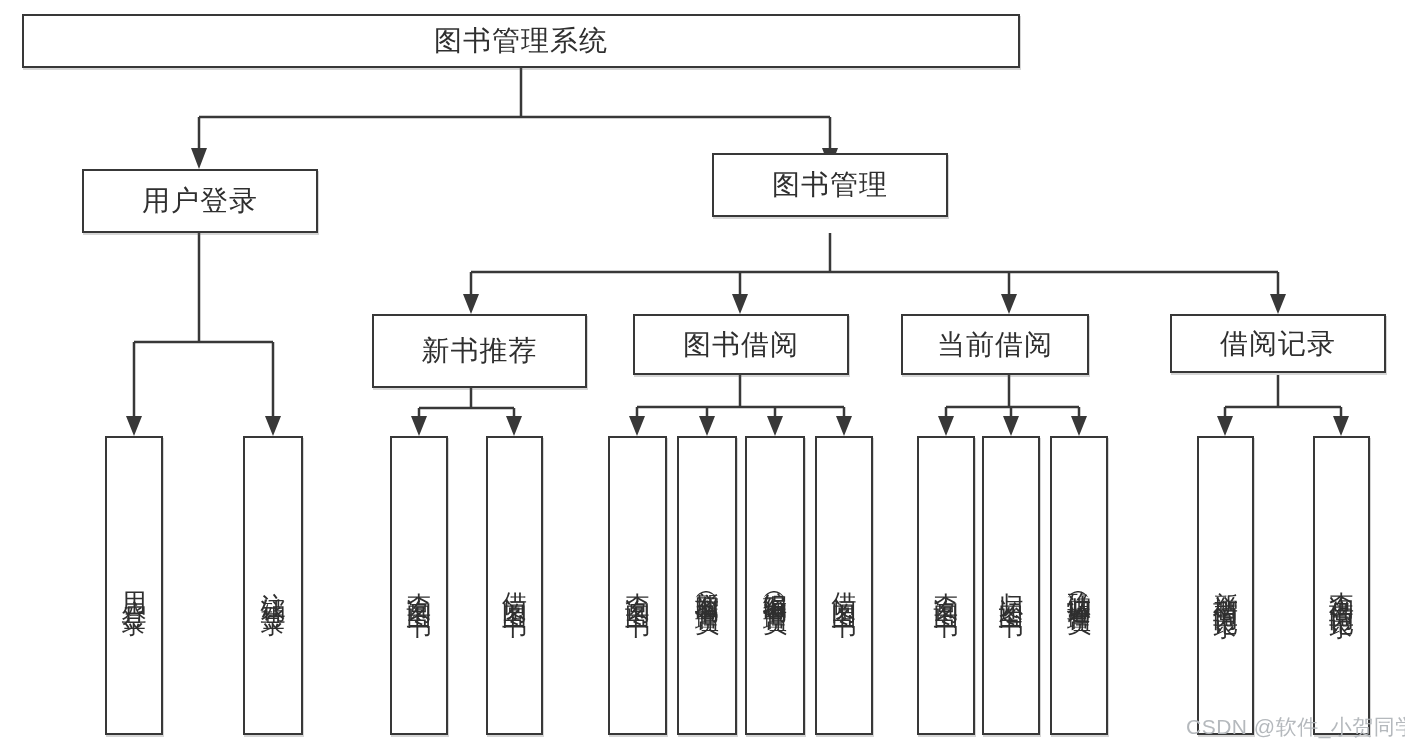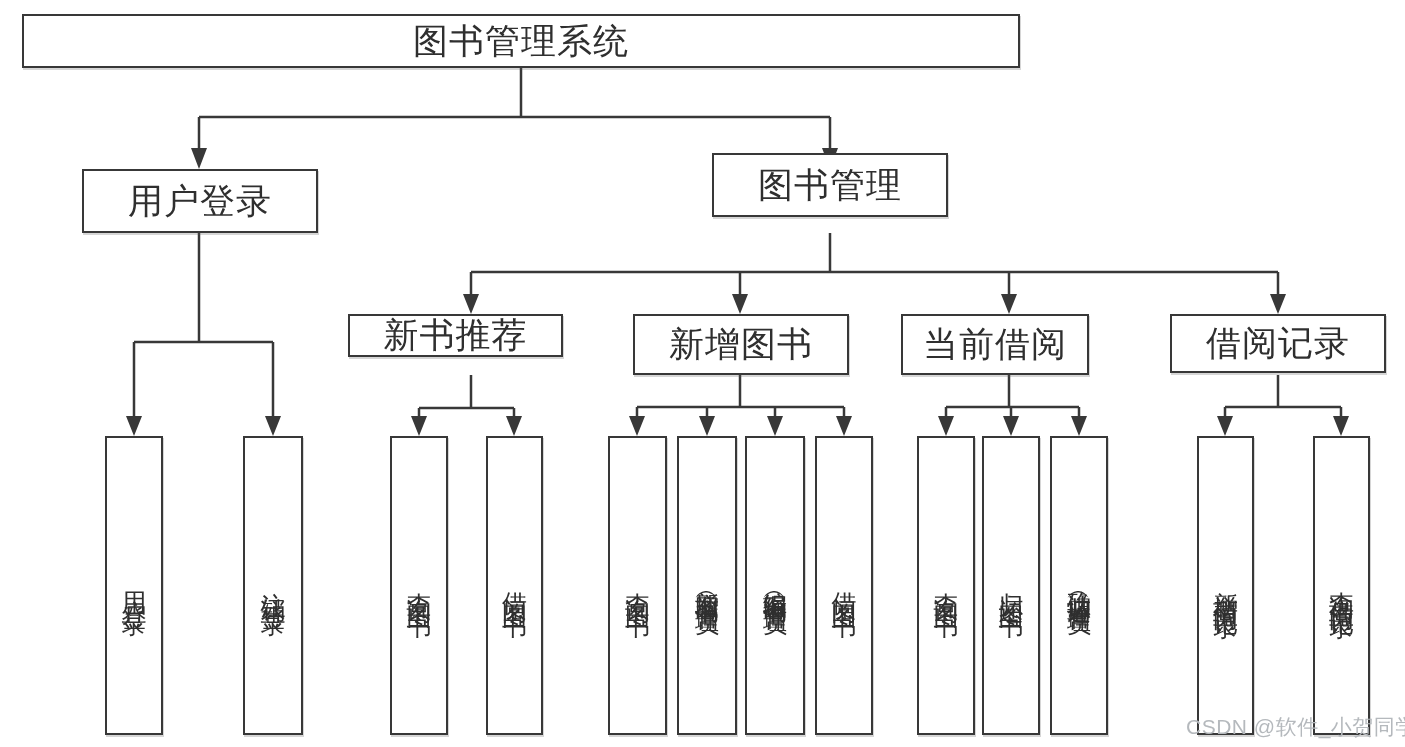--- a/index.html
+++ b/index.html
@@ -27,21 +27,21 @@
     border: 2px solid #383838;
     background: #ffffff;
     color: #2f2f2f;
     display: flex;
     align-items: center;
     justify-content: center;
     z-index: 2;
     box-shadow: 1px 2px 0 rgba(90,90,90,0.25);
   }
   .box.h {
-    font-size: 35px;
+    font-size: 28px;
     letter-spacing: 1px;
     white-space: nowrap;
   }
   .box.v {
     writing-mode: vertical-rl;
     text-orientation: mixed;
     font-size: 25px;
     letter-spacing: 7px;
     line-height: 1;
   }
@@ -94,22 +94,22 @@
       <path d="M946 436 l-8 -20 h16 z M1011 436 l-8 -20 h16 z M1079 436 l-8 -20 h16 z"></path>
       <path d="M1225 436 l-8 -20 h16 z M1341 436 l-8 -20 h16 z"></path>
     </g>
   </svg>
 
   <div class="box h" style="left:22px; top:14px; width:998px; height:54px;">图书管理系统</div>
 
   <div class="box h" style="left:82px; top:169px; width:236px; height:64px;">用户登录</div>
   <div class="box h" style="left:712px; top:153px; width:236px; height:64px;">图书管理</div>
 
-  <div class="box h" style="left:348px; top:314px; width:215px; height:43px;">新书推荐</div>
-  <div class="box h" style="left:633px; top:314px; width:216px; height:61px;">新增图书</div>
+  <div class="box h" style="left:372px; top:314px; width:215px; height:74px;">新书推荐</div>
+  <div class="box h" style="left:633px; top:314px; width:216px; height:61px;">图书借阅</div>
   <div class="box h" style="left:901px; top:314px; width:188px; height:61px;">当前借阅</div>
   <div class="box h" style="left:1170px; top:314px; width:216px; height:59px;">借阅记录</div>
 
   <div class="box v" style="left:105px; top:436px; width:58px; height:299px;">用户登录</div>
   <div class="box v" style="left:243px; top:436px; width:60px; height:299px;">注销登录</div>
 
   <div class="box v" style="left:390px; top:436px; width:58px; height:299px;">查询图书</div>
   <div class="box v" style="left:486px; top:436px; width:57px; height:299px;">借阅图书</div>
 
   <div class="box v" style="left:608px; top:436px; width:59px; height:299px;">查询图书</div>

